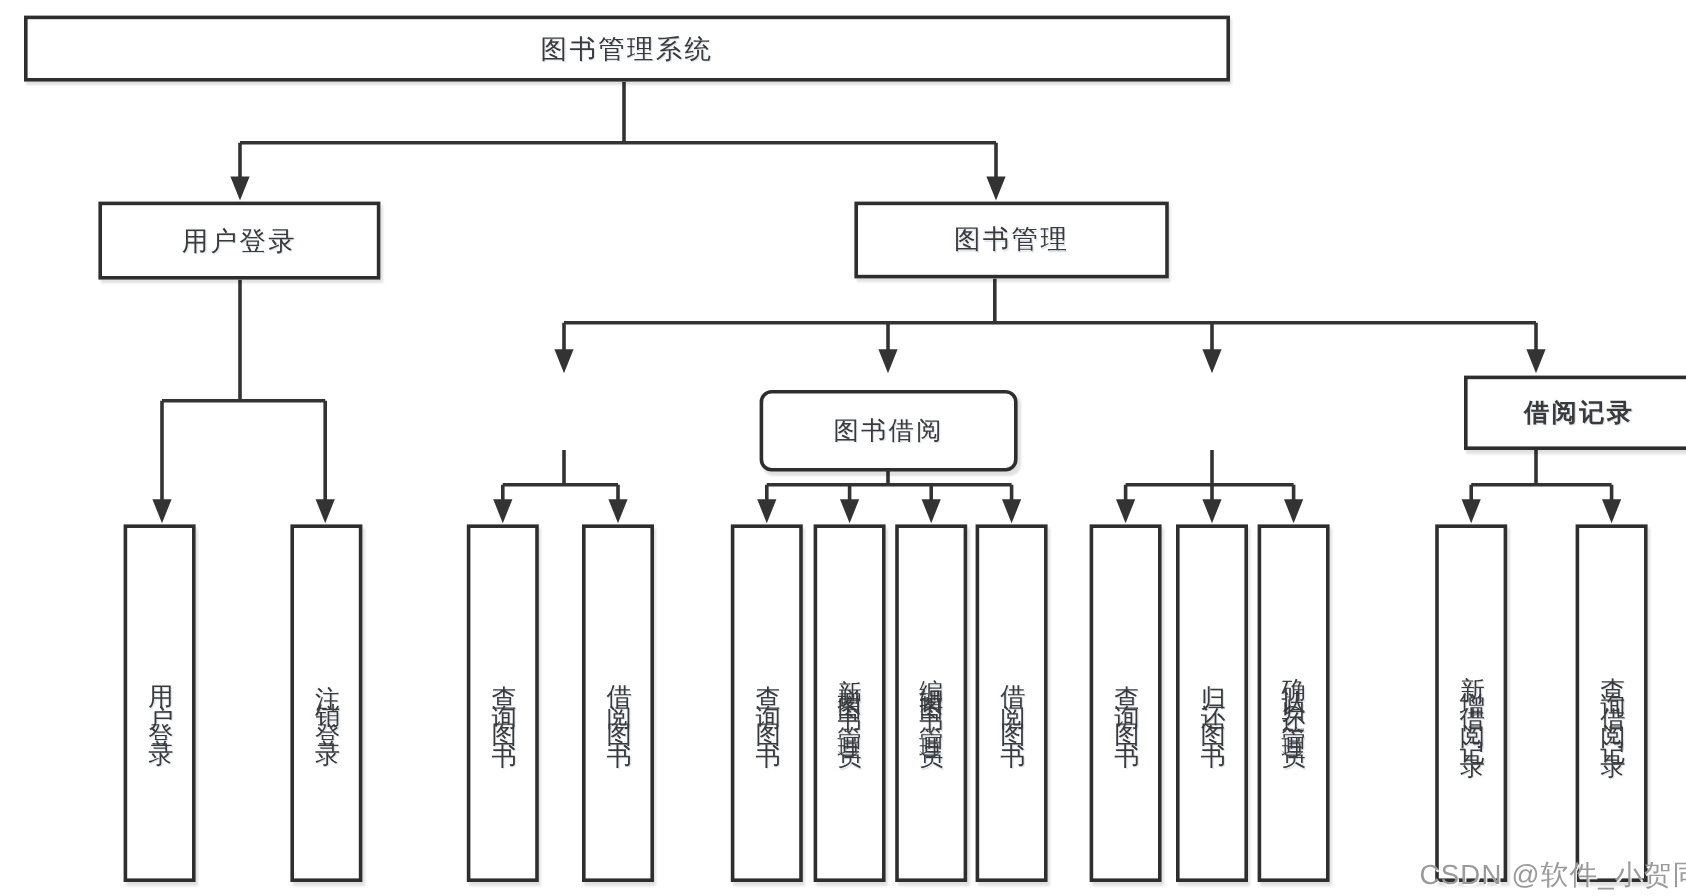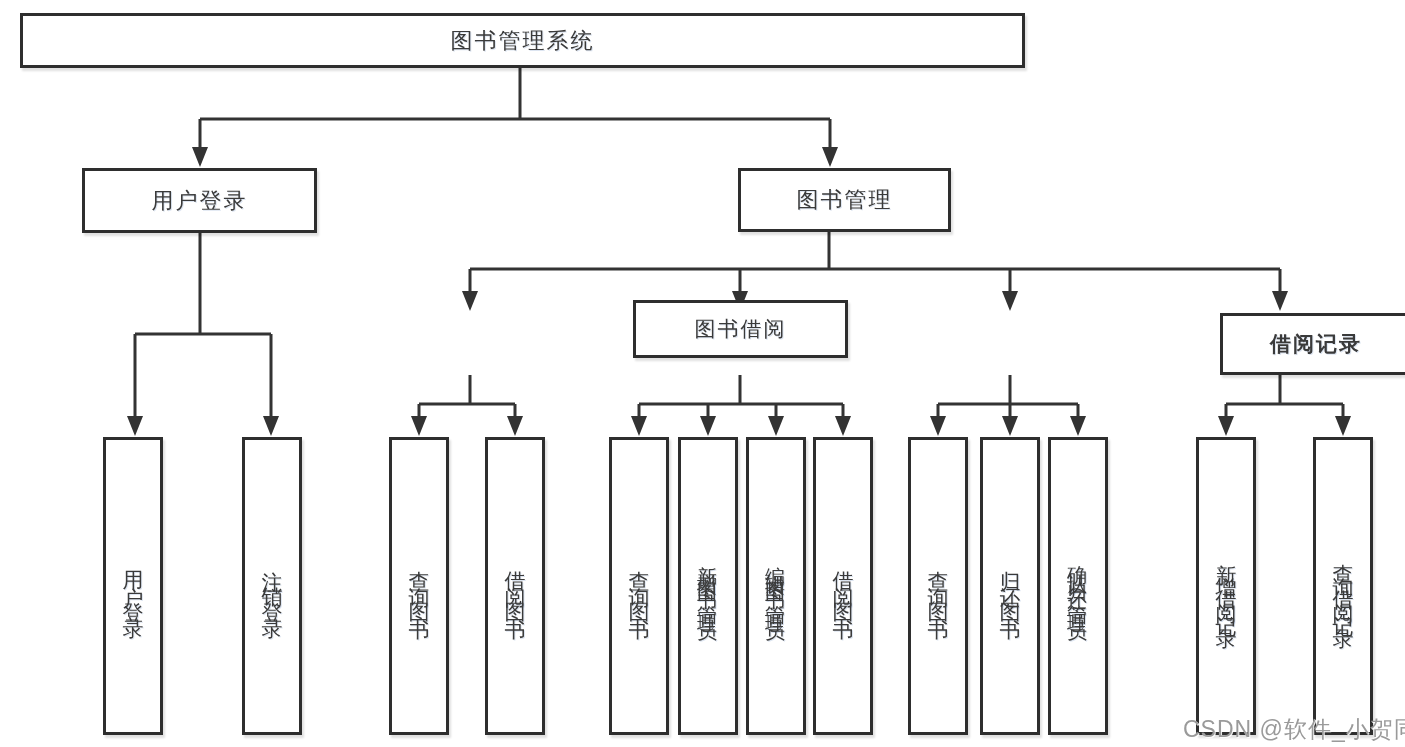--- a/index.html
+++ b/index.html
@@ -78,23 +78,23 @@
       <path d="M1002 416 L1018 416 L1010 436 Z"></path>
       <path d="M1070 416 L1086 416 L1078 436 Z"></path>
       <path d="M1218 416 L1234 416 L1226 436 Z"></path>
       <path d="M1335 416 L1351 416 L1343 436 Z"></path>
     </g>
   </svg>
 
   <div class="node hnode" style="left:20px;top:13px;width:1005px;height:55px;">图书管理系统</div>
 
   <div class="node hnode" style="left:82px;top:168px;width:235px;height:65px;">用户登录</div>
-  <div class="node hnode" style="left:712px;top:168px;width:213px;height:64px;margin-left:26px;">图书管理</div>
+  <div class="node hnode" style="left:712px;top:168px;width:262px;height:64px;">图书管理</div>
 
-  <div class="node l2node" style="left:633px;top:300px;width:215px;height:58px;">图书借阅</div>
+  <div class="node l2node" style="left:633px;top:325px;width:215px;height:68px;border-radius:10px;">图书借阅</div>
   <div class="node l2node" style="left:1220px;top:313px;width:192px;height:62px;font-weight:bold;">借阅记录</div>
 
   <div class="node vnode" style="left:103px;">用户登录</div>
   <div class="node vnode" style="left:242px;">注销登录</div>
 
   <div class="node vnode" style="left:389px;">查询图书</div>
   <div class="node vnode" style="left:485px;">借阅图书</div>
 
   <div class="node vnode" style="left:609px;">查询图书</div>
   <div class="node vnode tight" style="left:678px;">新增图书（管理员）</div>

